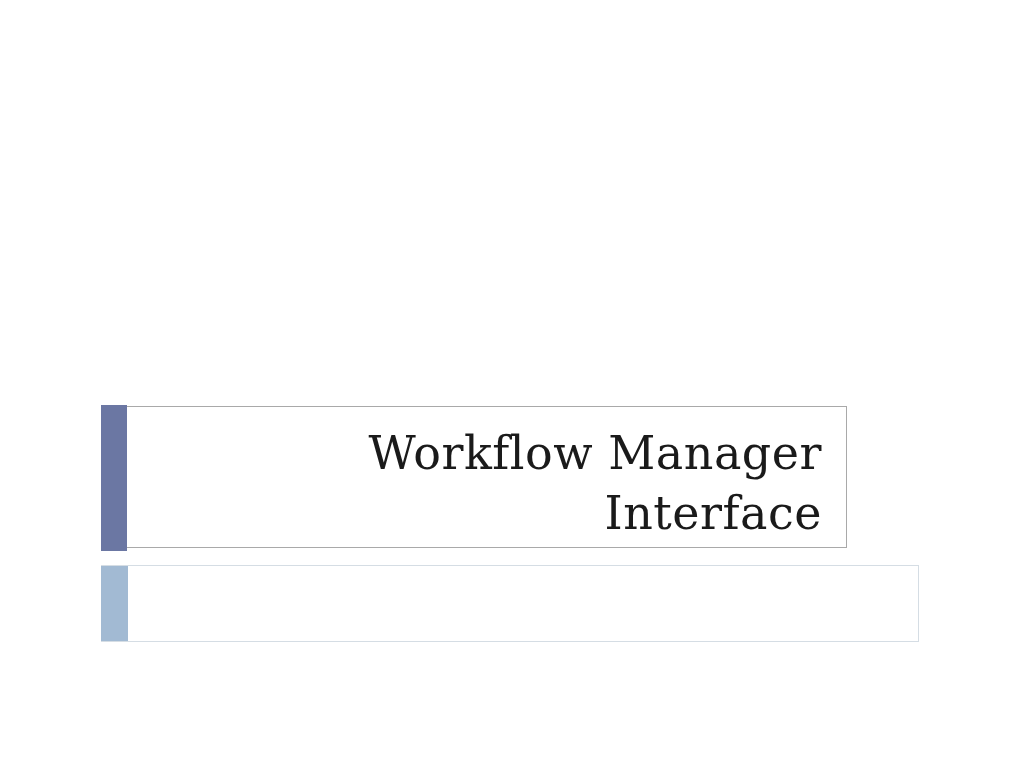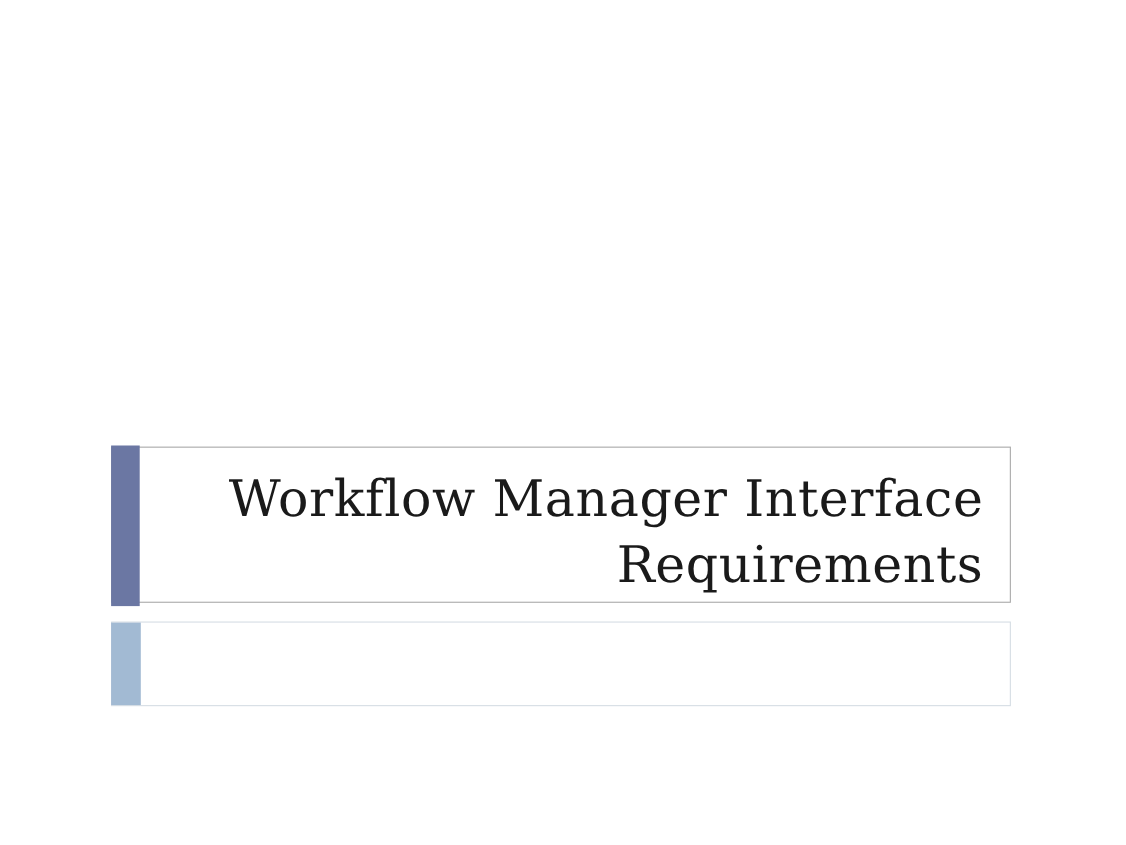--- a/index.html
+++ b/index.html
@@ -21,21 +21,21 @@
     width: 1024px;
     height: 768px;
     background: var(--background, #FFFFFF);
   }
 
   
   .title-box {
     position: absolute;
     left: 101px;
     top: 406px;
-    width: 818px;
+    width: 746px;
     height: 142px;
     background: #FFFFFF;
     border: 1px solid var(--title-border, #A9A9A9);
     box-sizing: border-box;
     display: flex;
     flex-direction: column;
     justify-content: flex-end;
     align-items: flex-end;
     padding: 0 24px 4px 40px;
   }
@@ -92,21 +92,20 @@
 </style>
 </head>
 <body>
 
 <div class="slide">
 
   <div class="title-accent-bar"></div>
   <div class="title-box">
     <h1 class="title-text">
       <span>Workflow Manager Interface</span>
-      <span>Requirements</span>
     </h1>
   </div>
 
   <div class="subtitle-accent-bar"></div>
   <div class="subtitle-box">
     <div class="subtitle-text"></div>
   </div>
 
 </div>
 

